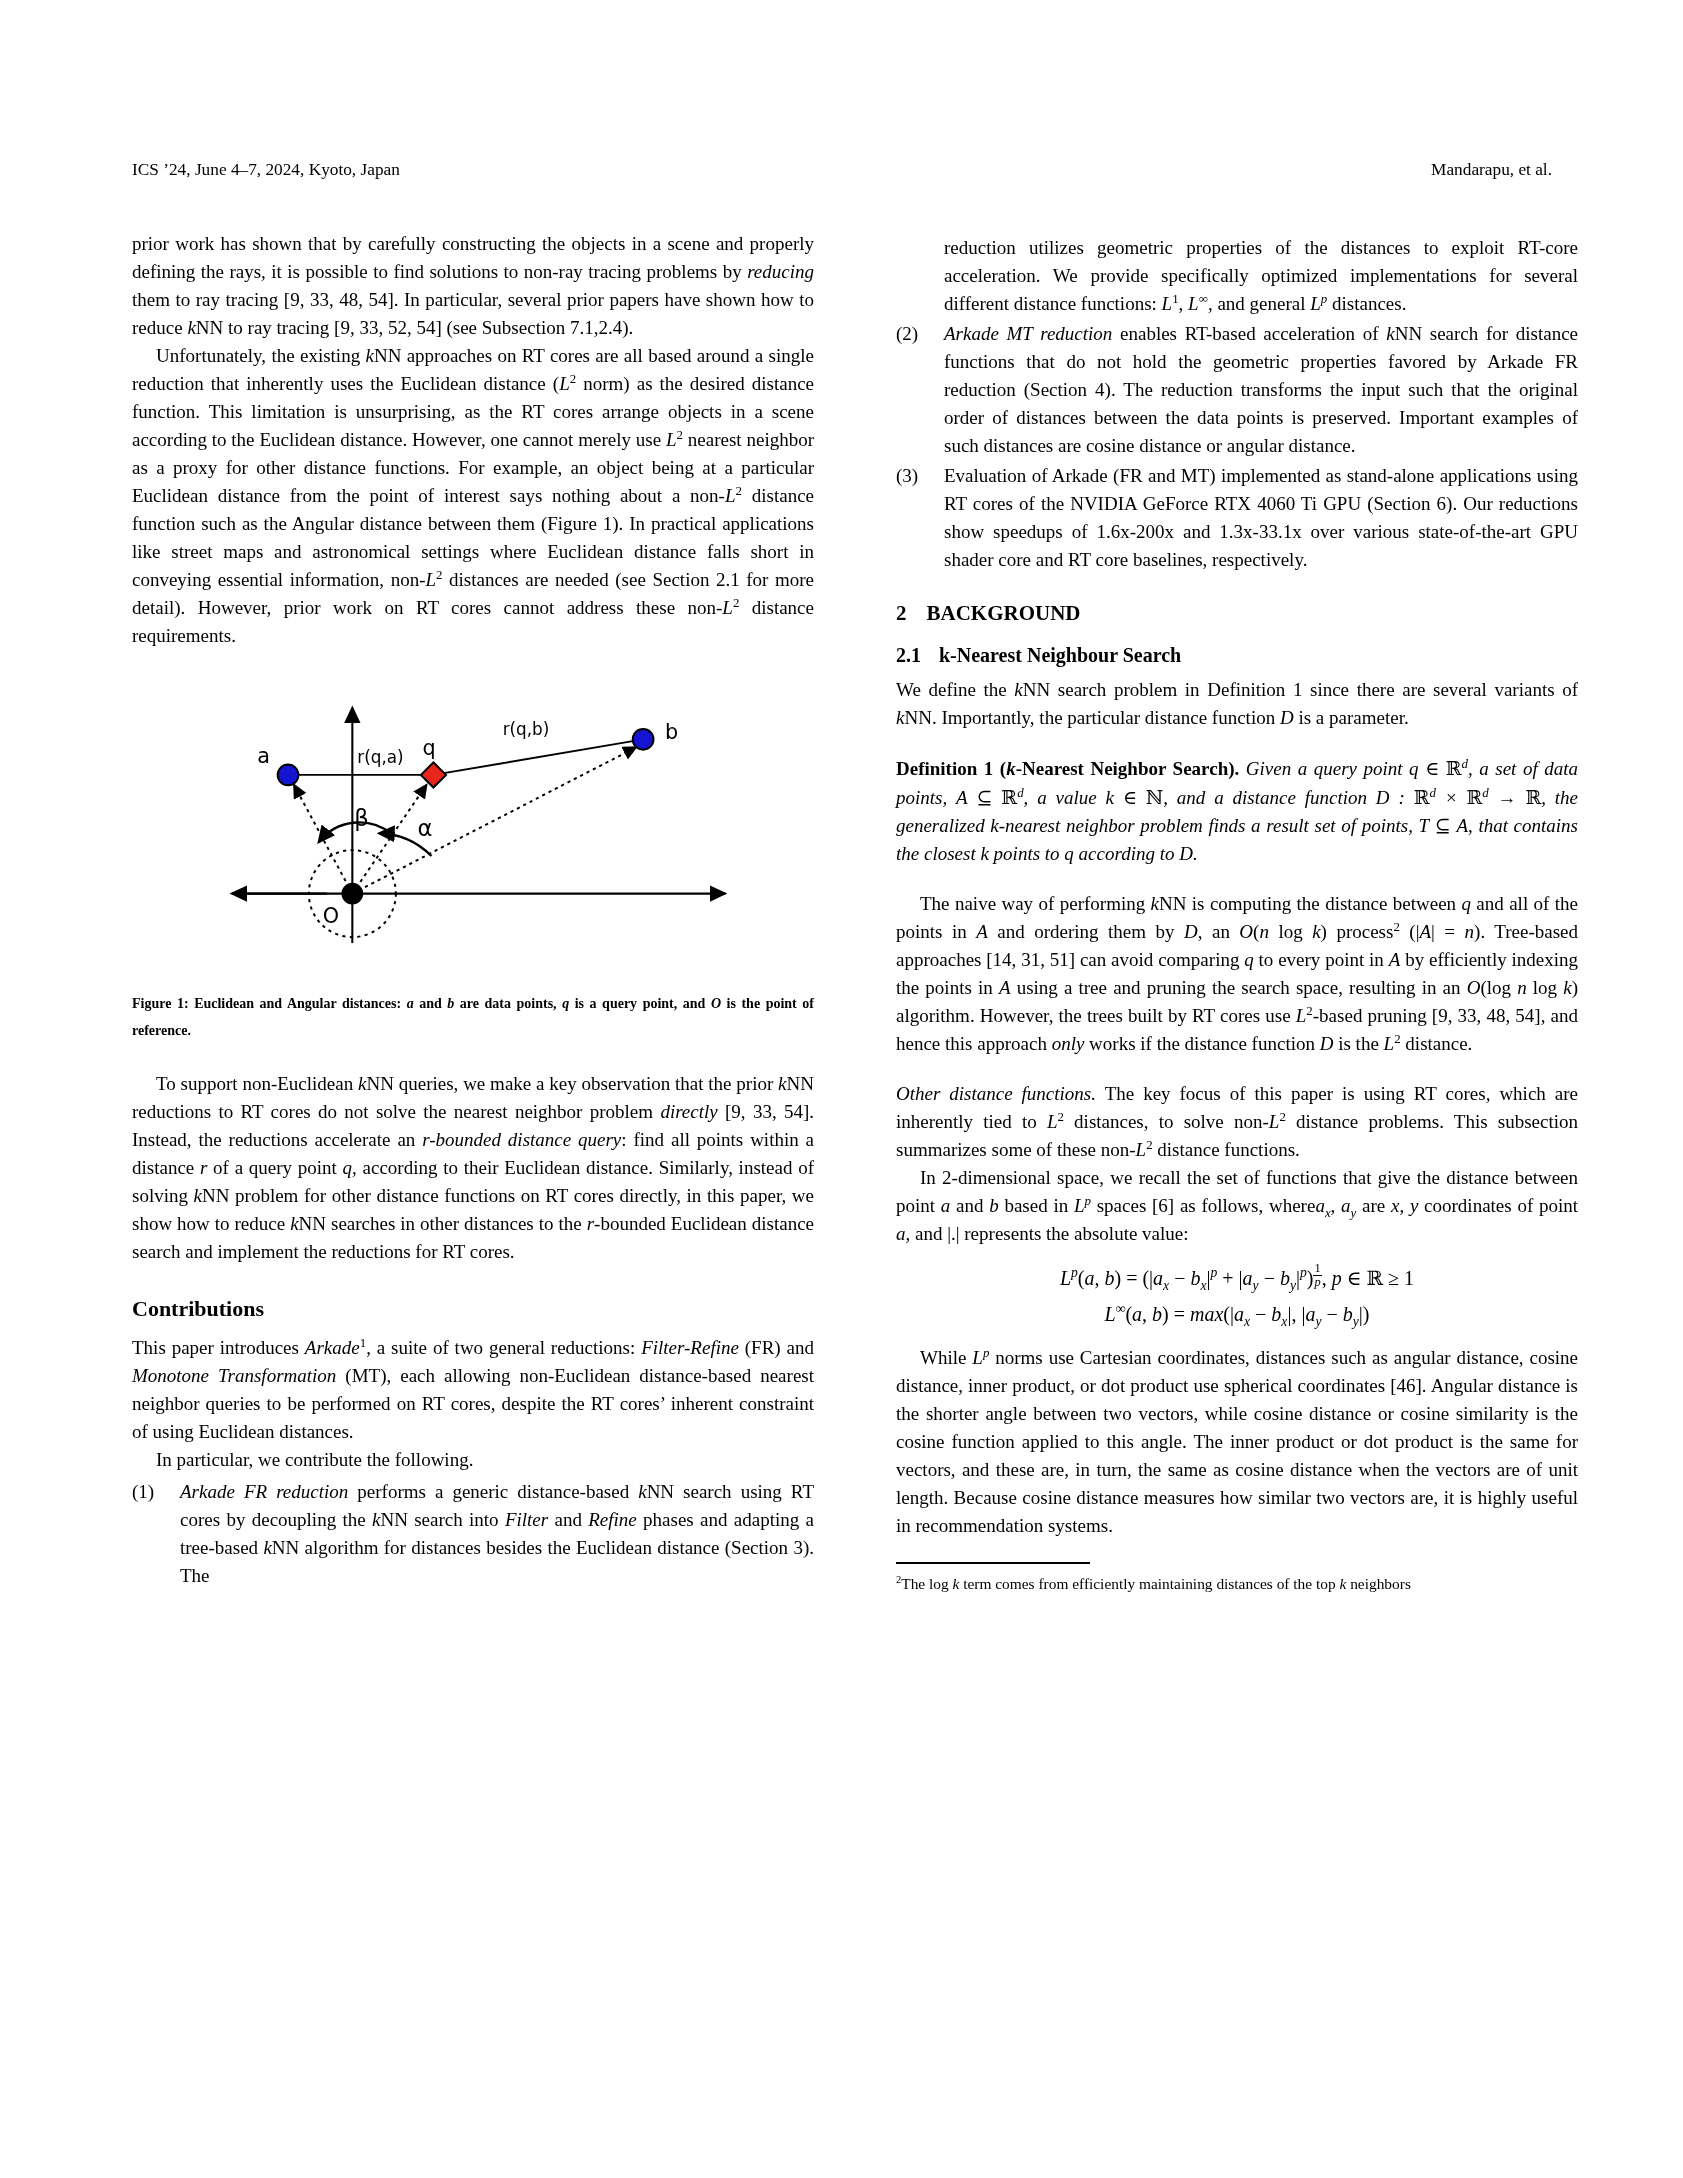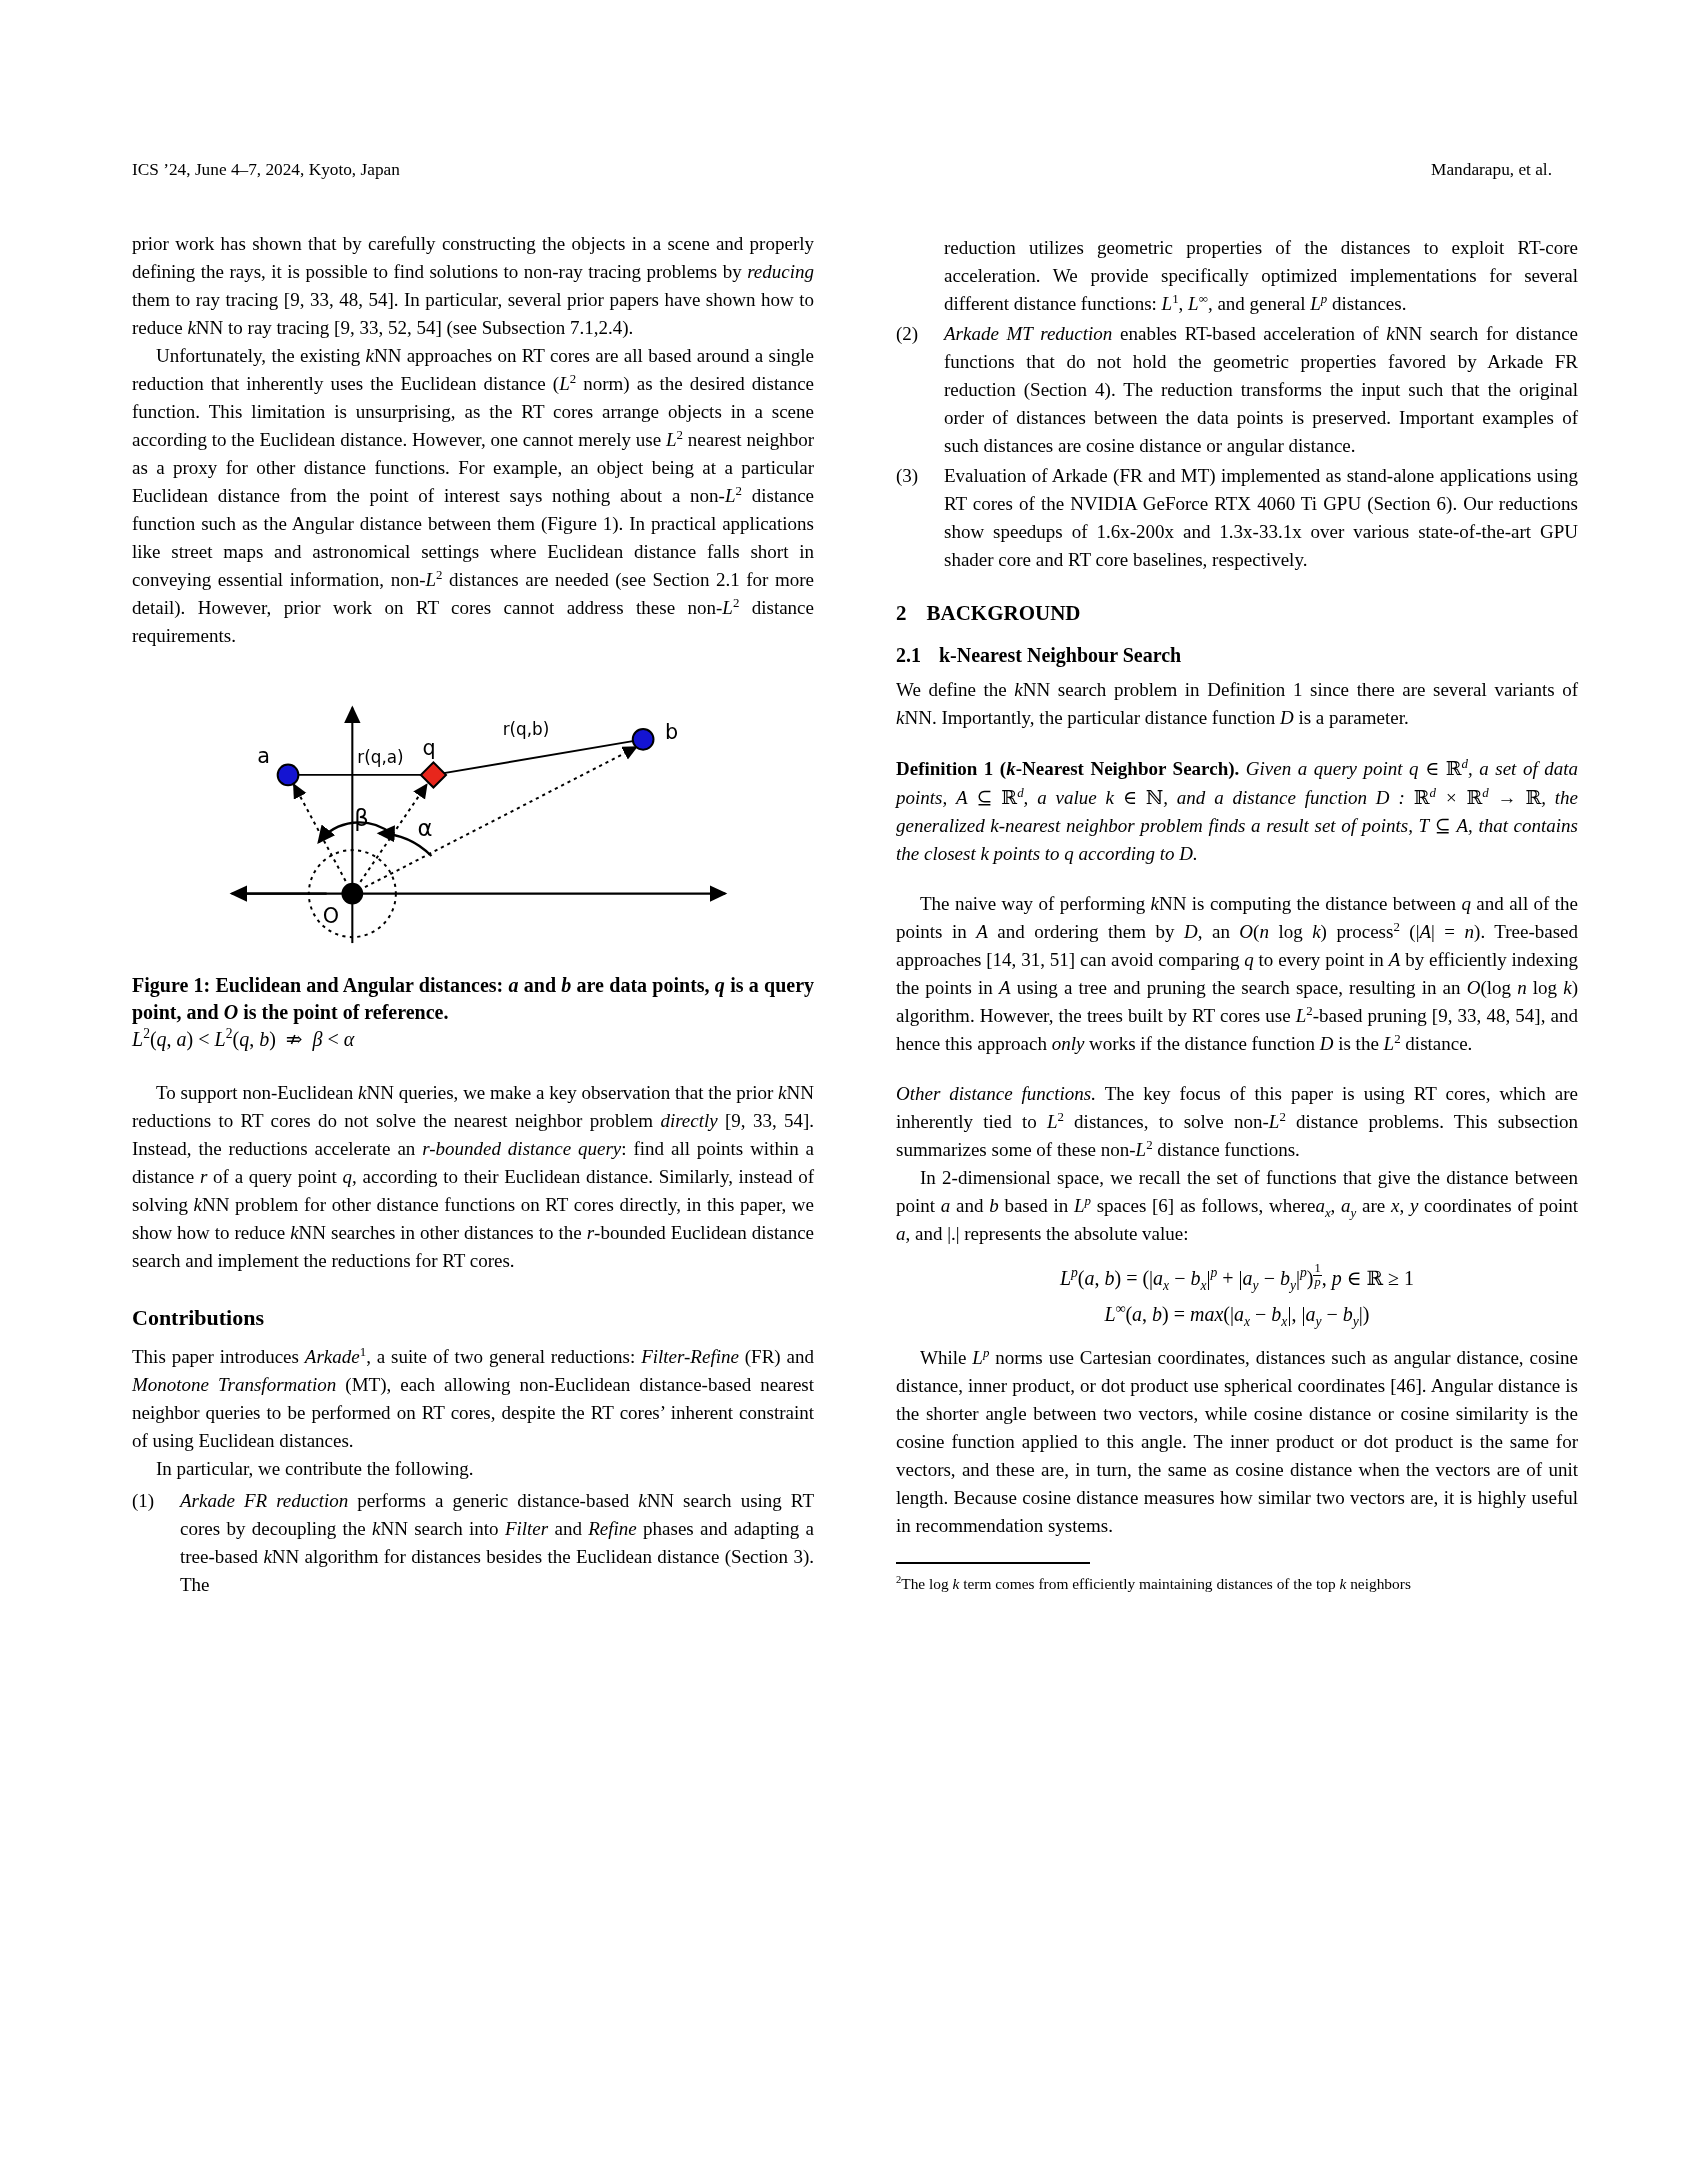--- a/index.html
+++ b/index.html
@@ -88,22 +88,22 @@
   }
 
   
   .figwrap {
     margin: 28px 0 0 0;
     width: 682px;
     display: flex;
     justify-content: center;
   }
   .figcap {
-    margin-top: 22px;
-    font-size: 20px;
+    margin-top: 40px;
+    font-size: 14px;
     line-height: 27px;
     font-weight: bold;
     text-align: justify;
   }
   .figcap .eq { font-weight: normal; }
 
   
   ol.contrib {
     margin: 4px 0 0 0;
     padding: 0;
@@ -235,21 +235,20 @@
           <text x="128" y="248" font-family="DejaVu Sans, sans-serif" font-size="21">O</text>
           <text x="160" y="150" font-family="DejaVu Sans, sans-serif" font-size="23">β</text>
           <text x="224" y="160" font-family="DejaVu Sans, sans-serif" font-size="23">α</text>
           <text x="163" y="86" font-family="DejaVu Sans, sans-serif" font-size="17">r(q,a)</text>
           <text x="310" y="58" font-family="DejaVu Sans, sans-serif" font-size="17">r(q,b)</text>
         </svg>
       </div>
 
       <div class="figcap">
         <span>Figure 1: Euclidean and Angular distances: <i>a</i> and <i>b</i> are data points, <i>q</i> is a query point, and <i>O</i> is the point of reference.</span>
-        <div class="eq"><span class="m">L</span><sup>2</sup>(<span class="m">q</span>, <span class="m">a</span>) &lt; <span class="m">L</span><sup>2</sup>(<span class="m">q</span>, <span class="m">b</span>) &nbsp;⇏&nbsp; <span class="m">β</span> &lt; <span class="m">α</span></div>
       </div>
 
       <p class="indent" style="margin-top:26px">To support non-Euclidean <i>k</i>NN queries, we make a key observation that the prior <i>k</i>NN reductions to RT cores do not solve the nearest neighbor problem <i>directly</i> [9, 33, 54]. Instead, the reductions accelerate an <i>r-bounded distance query</i>: find all points within a distance <i>r</i> of a query point <i>q</i>, according to their Euclidean distance. Similarly, instead of solving <i>k</i>NN problem for other distance functions on RT cores directly, in this paper, we show how to reduce <i>k</i>NN searches in other distances to the <i>r</i>-bounded Euclidean distance search and implement the reductions for RT cores.</p>
 
       <h3 class="plain">Contributions</h3>
 
       <p class="noindent">This paper introduces <i>Arkade</i><sup>1</sup>, a suite of two general reductions: <i>Filter-Refine</i> (FR) and <i>Monotone Transformation</i> (MT), each allowing non-Euclidean distance-based nearest neighbor queries to be performed on RT cores, despite the RT cores’ inherent constraint of using Euclidean distances.</p>
       <p class="indent">In particular, we contribute the following.</p>
 
       <ol class="contrib">

